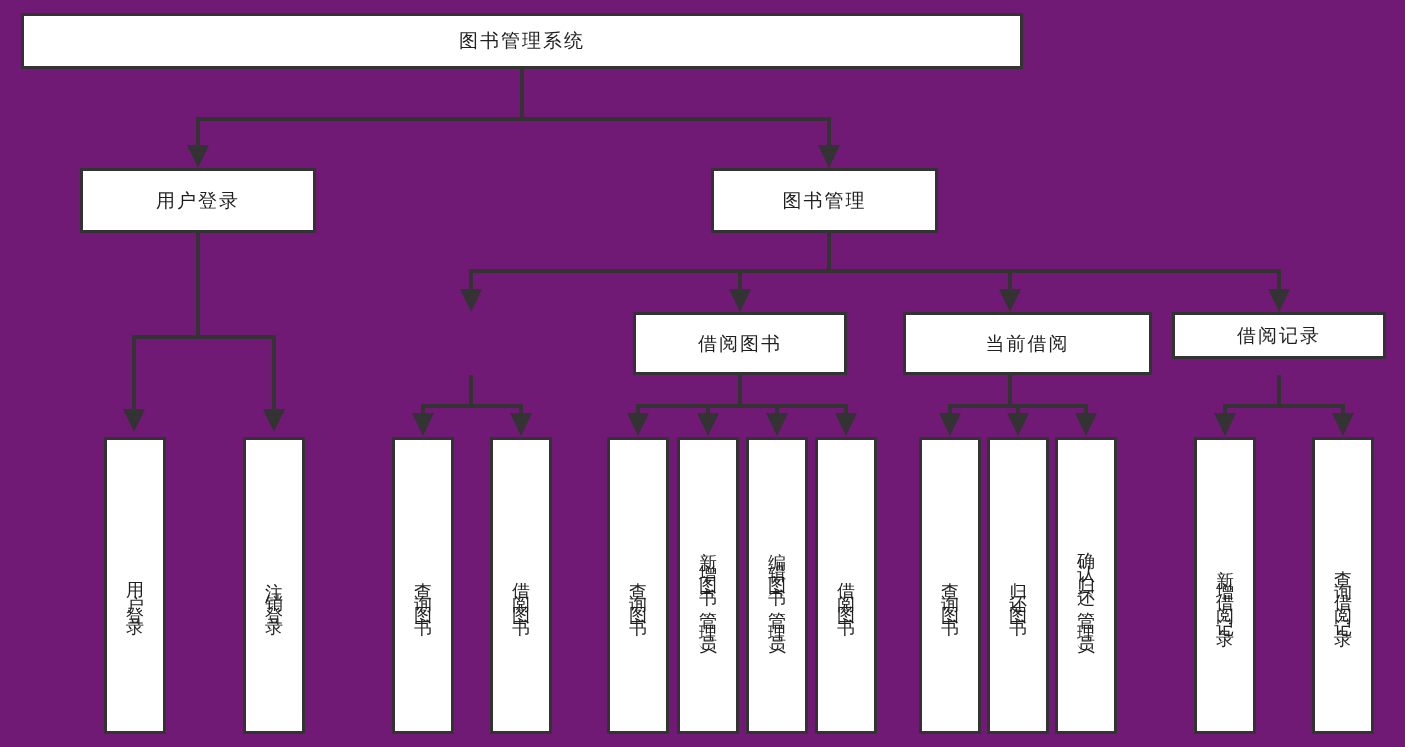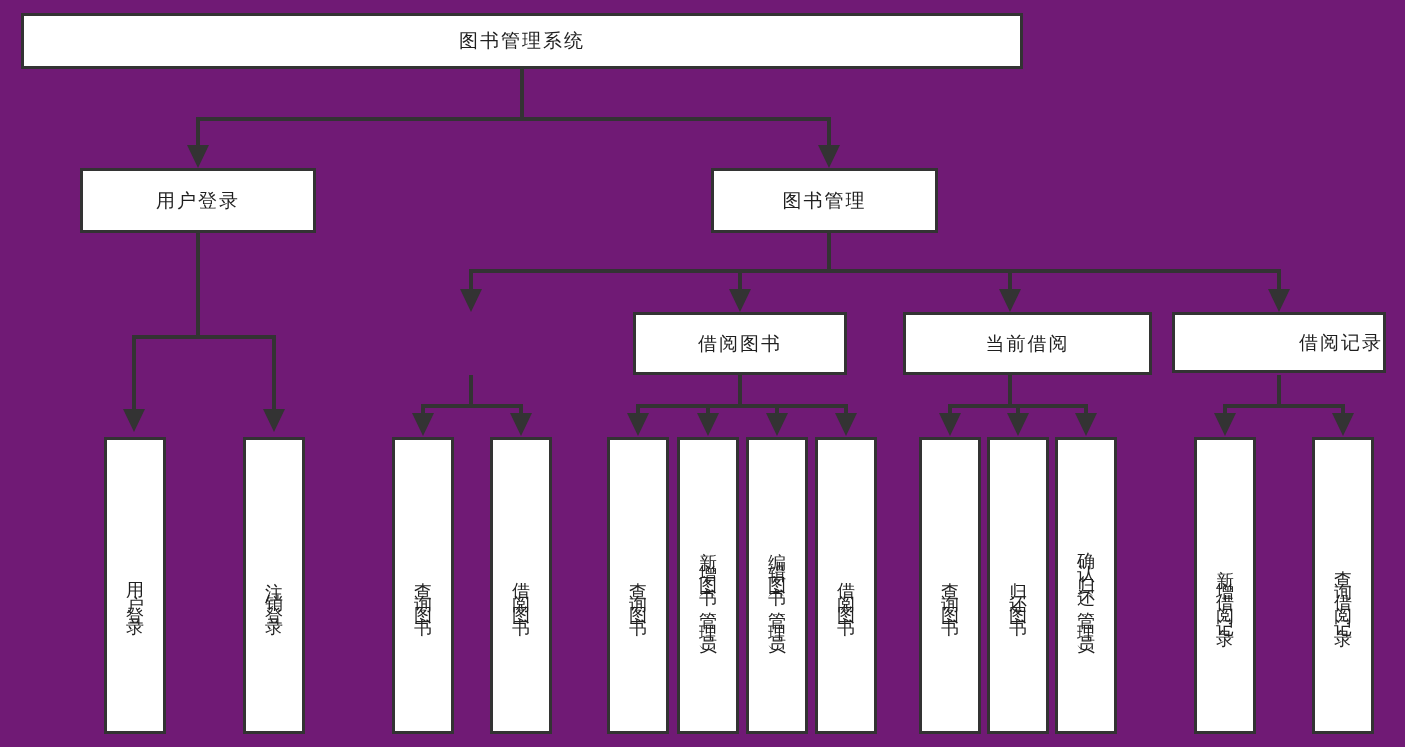--- a/index.html
+++ b/index.html
@@ -79,21 +79,21 @@
   <div class="arr" style="left:999px;top:289px;"></div>
   <div class="vline" style="left:1277px;top:273px;height:16px;"></div>
   <div class="arr" style="left:1268px;top:289px;"></div>
 
   <div class="box" style="left:633px;top:312px;width:214px;height:63px;">
     <span>借阅图书</span>
   </div>
   <div class="box" style="left:903px;top:312px;width:249px;height:63px;">
     <span>当前借阅</span>
   </div>
-  <div class="box" style="left:1172px;top:312px;width:214px;height:61px;justify-content:flex-end;">
+  <div class="box" style="left:1172px;top:312px;width:214px;height:47px;">
     <span>借阅记录</span>
   </div>
 
   <div class="vline" style="left:469px;top:375px;height:29px;"></div>
   <div class="hline" style="left:421px;top:404px;width:102px;"></div>
   <div class="vline" style="left:421px;top:408px;height:6px;"></div>
   <div class="arr" style="left:412px;top:413px;"></div>
   <div class="vline" style="left:519px;top:408px;height:6px;"></div>
   <div class="arr" style="left:510px;top:413px;"></div>
 

